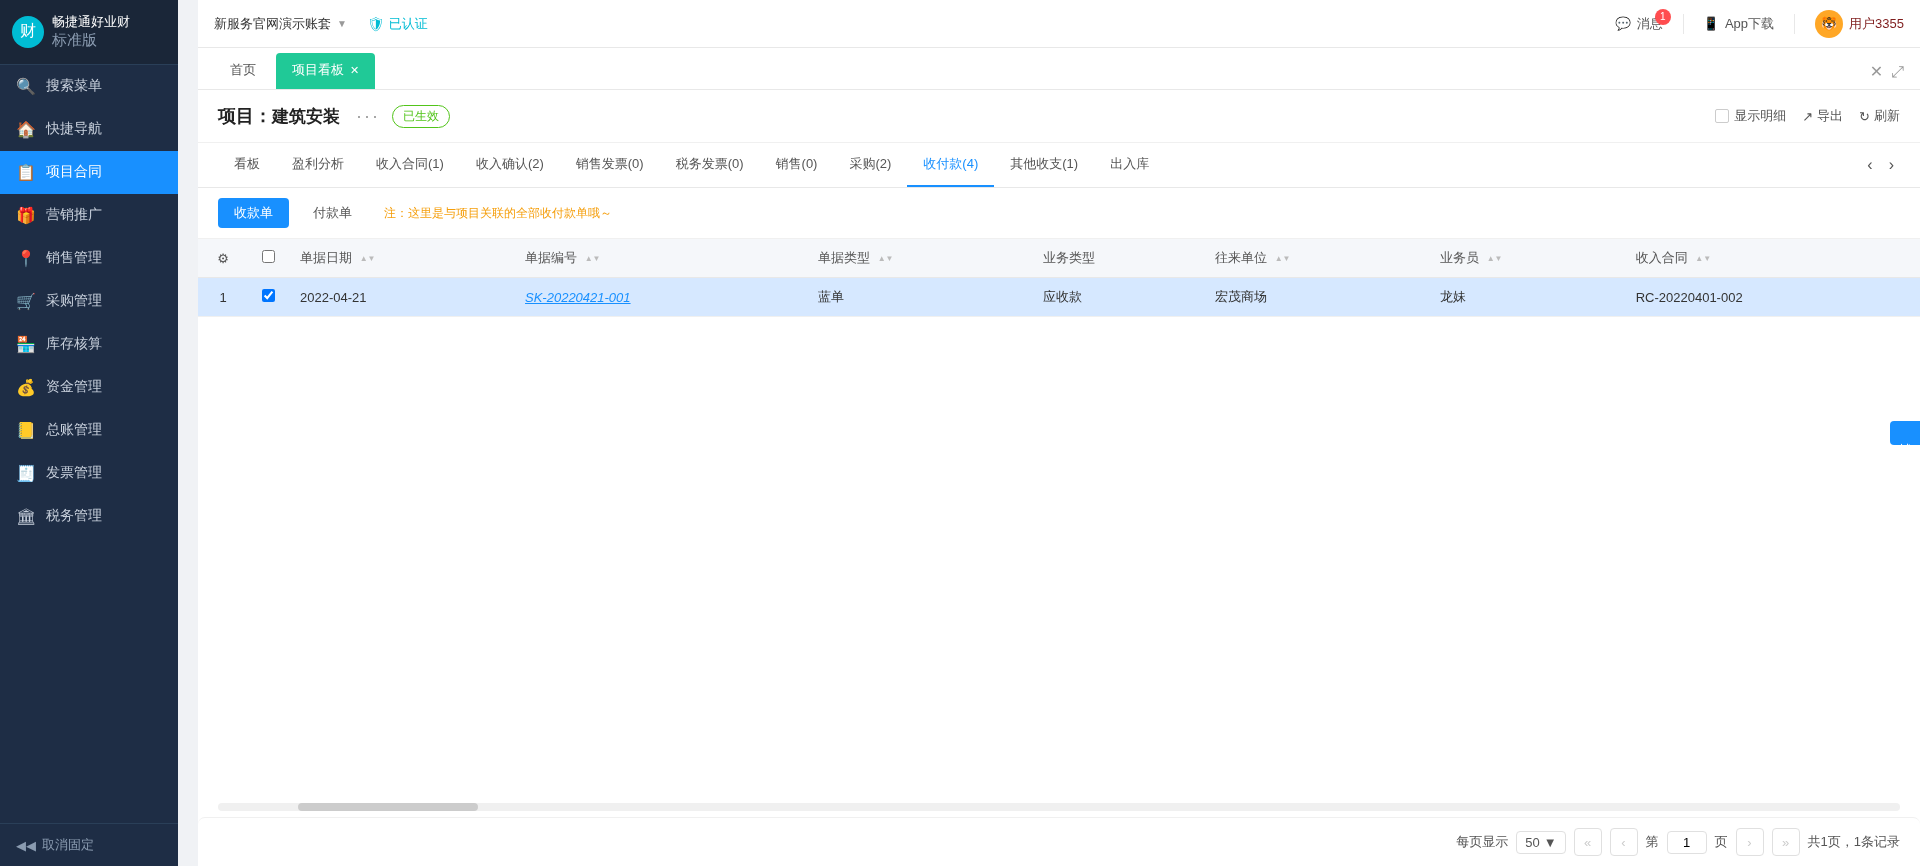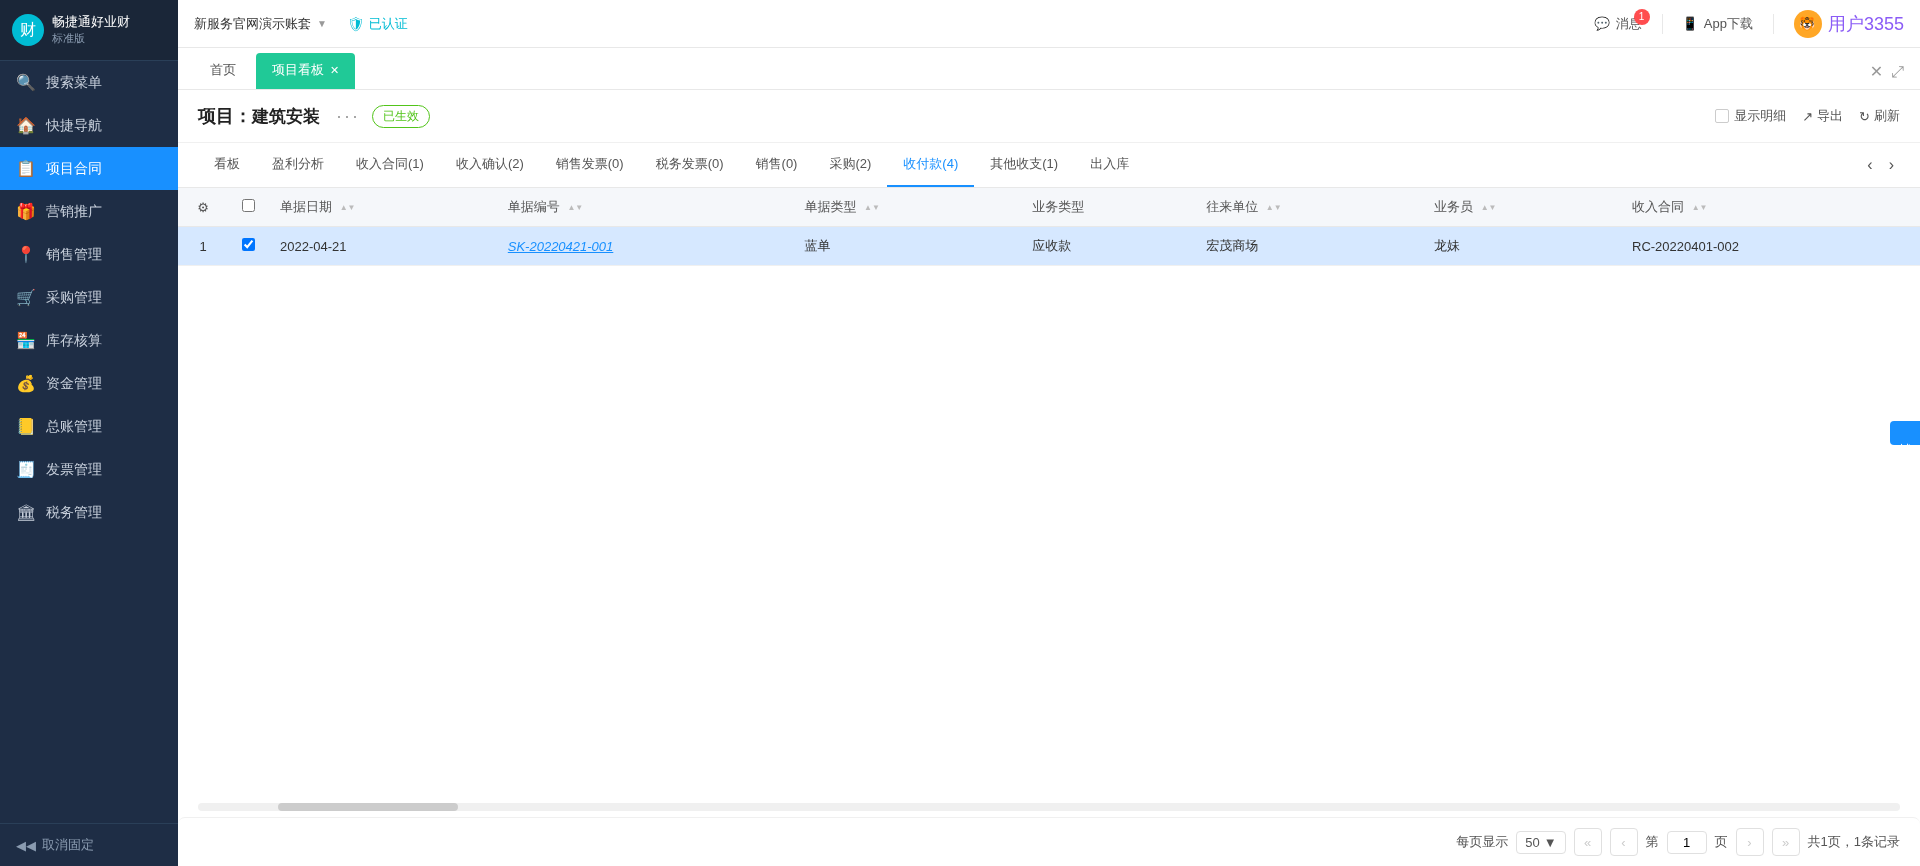--- a/index.html
+++ b/index.html
@@ -23,21 +23,21 @@
       border-bottom: 1px solid #2a3f58;
     }
     .sidebar-logo-icon {
       width: 32px; height: 32px;
       background: #00bcd4;
       border-radius: 50%;
       display: flex; align-items: center; justify-content: center;
       color: white; font-size: 16px; margin-right: 8px; flex-shrink: 0;
     }
     .sidebar-logo-text { font-size: 13px; color: #fff; line-height: 1.3; }
-    .sidebar-logo-sub { font-size: 11px; color: #8a9bb0; }
+    .sidebar-logo-sub { font-size: 15px; color: #8a9bb0; }
     .sidebar-scroll { flex: 1; overflow-y: auto; overflow-x: hidden; }
     .sidebar-scroll::-webkit-scrollbar { width: 4px; }
     .sidebar-scroll::-webkit-scrollbar-thumb { background: #2a3f58; }
     .sidebar-item {
       display: flex; align-items: center;
       padding: 12px 16px;
       cursor: pointer;
       color: #c8d0dc;
       transition: background 0.15s;
     }
@@ -51,20 +51,21 @@
       cursor: pointer; color: #8a9bb0; font-size: 13px;
     }
 
     
     .main {
       flex: 1;
       display: flex;
       flex-direction: column;
       background: #f0f2f5;
       overflow: hidden;
+      margin-left: 20px;
     }
 
     
     .topbar {
       height: 48px;
       background: #fff;
       display: flex;
       align-items: center;
       padding: 0 16px;
       border-bottom: 1px solid #e8e8e8;
@@ -79,21 +80,21 @@
     .topbar-action { display: flex; align-items: center; gap: 5px; cursor: pointer; color: #555; font-size: 13px; position: relative; }
     .badge {
       position: absolute; top: -6px; right: -8px;
       background: #ff4d4f; color: #fff; border-radius: 50%;
       width: 16px; height: 16px; font-size: 10px;
       display: flex; align-items: center; justify-content: center;
     }
     .topbar-divider { width: 1px; height: 20px; background: #e8e8e8; }
     .topbar-user { display: flex; align-items: center; gap: 6px; cursor: pointer; }
     .topbar-user-avatar { width: 28px; height: 28px; border-radius: 50%; background: #ffa726; display: flex; align-items: center; justify-content: center; overflow: hidden; }
-    .topbar-user-name { font-size: 18px; color: #8b5cf6; }
+    .topbar-user-name { font-size: 13px; color: #7f1d1d; }
 
     
     .tabbar {
       height: 42px;
       background: #fff;
       display: flex;
       align-items: flex-end;
       padding: 0 16px;
       border-bottom: 1px solid #e8e8e8;
       flex-shrink: 0;
@@ -467,20 +468,29 @@
       </div>
       <div class="sub-tab">
         <span>出入库</span>
       </div>
       <div class="sub-tab-arrow">
         <span class="sub-tab-nav-btn">‹</span>
         <span class="sub-tab-nav-btn">›</span>
       </div>
     </div>
 
+    <div class="inner-tabs">
+      <div class="inner-tab active">
+        <span>收款单</span>
+      </div>
+      <div class="inner-tab">
+        <span>付款单</span>
+      </div>
+      <span class="inner-tab-hint">注：这里是与项目关联的全部收付款单哦～</span>
+    </div>
 
     <div class="table-wrapper">
       <table>
         <thead>
           <tr>
             <th class="th-settings">
               <span>⚙</span>
             </th>
             <th class="col-check">
               <input type="checkbox" style="">

